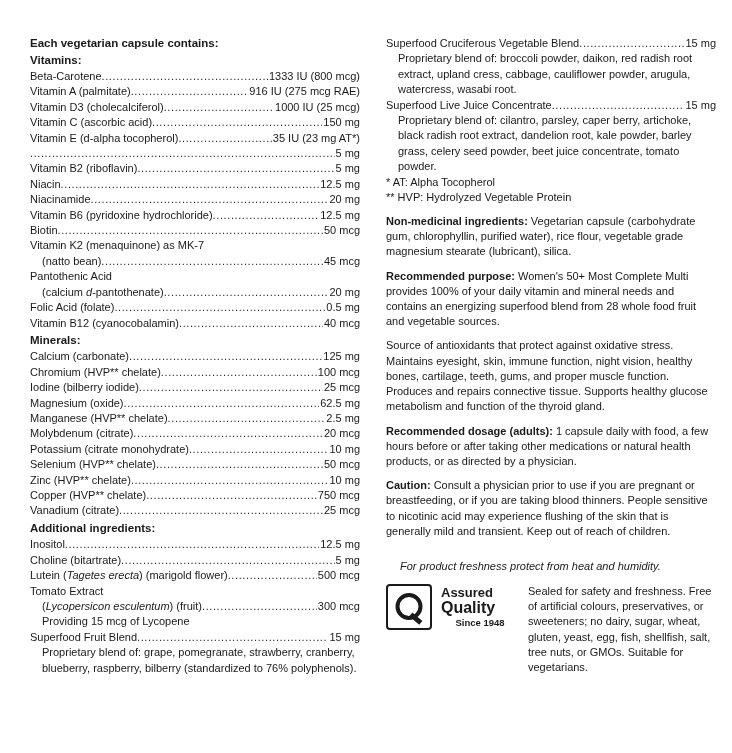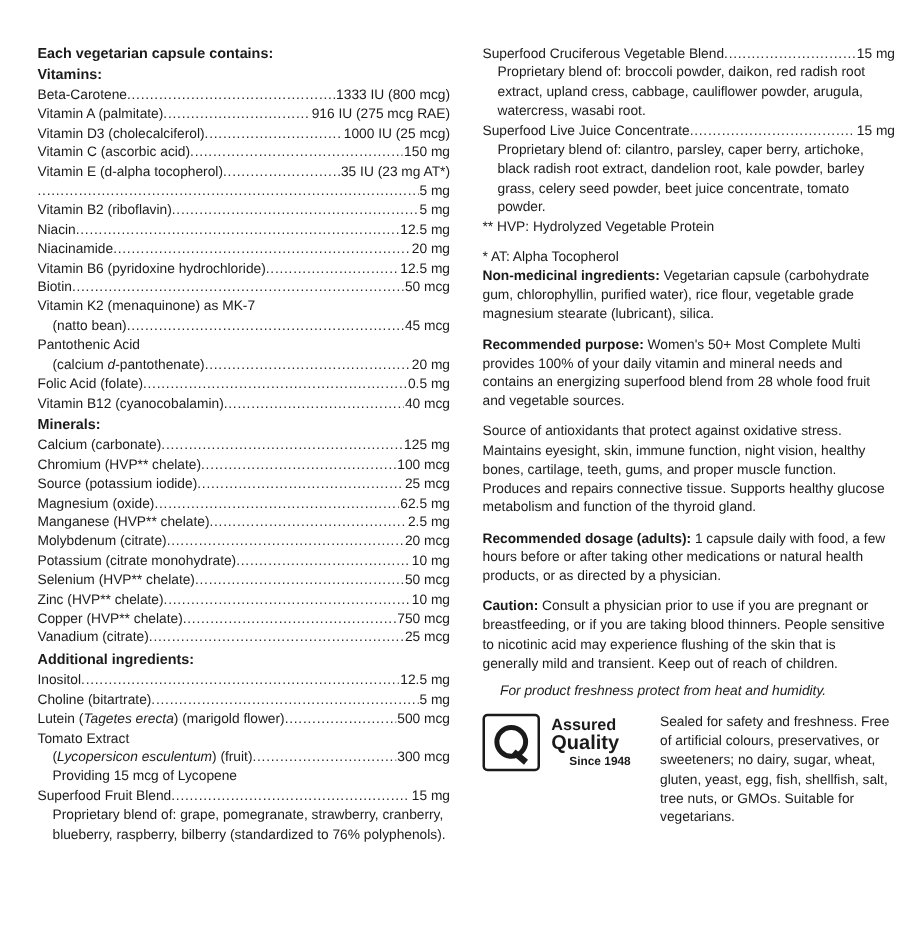--- a/index.html
+++ b/index.html
@@ -82,21 +82,21 @@
 
   .it { font-style: italic; }
 
   
   .para {
     font-size: 11px;
     line-height: 15.2px;
     margin: 0 0 9px 0;
     text-align: left;
   }
-  .para.tight { margin-bottom: 7px; }
+  .para.tight { margin-bottom: 20px; }
   .para b { font-weight: bold; }
   .note {
     font-size: 11px;
     line-height: 15.2px;
     margin: 0;
   }
   .freshness {
     font-size: 11px;
     font-style: italic;
     line-height: 15px;
@@ -259,21 +259,21 @@
             <span class="nm">Calcium (carbonate)</span>
             <span class="dots">..........................................................................................</span>
             <span class="val">125 mg</span>
           </div>
           <div class="line">
             <span class="nm">Chromium (HVP** chelate)</span>
             <span class="dots">..........................................................................................</span>
             <span class="val">100 mcg</span>
           </div>
           <div class="line">
-            <span class="nm">Source (potassium iodide)</span>
+            <span class="nm">Iodine (bilberry iodide)</span>
             <span class="dots">..........................................................................................</span>
             <span class="val">25 mcg</span>
           </div>
           <div class="line">
             <span class="nm">Magnesium (oxide)</span>
             <span class="dots">..........................................................................................</span>
             <span class="val">62.5 mg</span>
           </div>
           <div class="line">
             <span class="nm">Manganese (HVP** chelate)</span>
@@ -351,22 +351,22 @@
       </div>
       <div class="plain ind">Proprietary blend of: broccoli powder, daikon, red radish root extract, upland cress, cabbage, cauliflower powder, arugula, watercress, wasabi root.</div>
 
       <div class="line">
         <span class="nm">Superfood Live Juice Concentrate</span>
         <span class="dots">.................................................................</span>
         <span class="val">15 mg</span>
       </div>
       <div class="plain ind">Proprietary blend of: cilantro, parsley, caper berry, artichoke, black radish root extract, dandelion root, kale powder, barley grass, celery seed powder, beet juice concentrate, tomato powder.</div>
 
+      <div class="note">* AT: Alpha Tocopherol</div>
       <div class="note" style="margin-bottom:9px;">** HVP: Hydrolyzed Vegetable Protein</div>
-      <div class="note">* AT: Alpha Tocopherol</div>
 
       <p class="para">
         <b>Non-medicinal ingredients:</b><span> Vegetarian capsule (carbohydrate gum, chlorophyllin, purified water), rice flour, vegetable grade magnesium stearate (lubricant), silica.</span>
       </p>
 
       <p class="para">
         <b>Recommended purpose:</b><span> Women's 50+ Most Complete Multi provides 100% of your daily vitamin and mineral needs and contains an energizing superfood blend from 28 whole food fruit and vegetable sources.</span>
       </p>
 
       <p class="para">Source of antioxidants that protect against oxidative stress. Maintains eyesight, skin, immune function, night vision, healthy bones, cartilage, teeth, gums, and proper muscle function. Produces and repairs connective tissue. Supports healthy glucose metabolism and function of the thyroid gland.</p>

